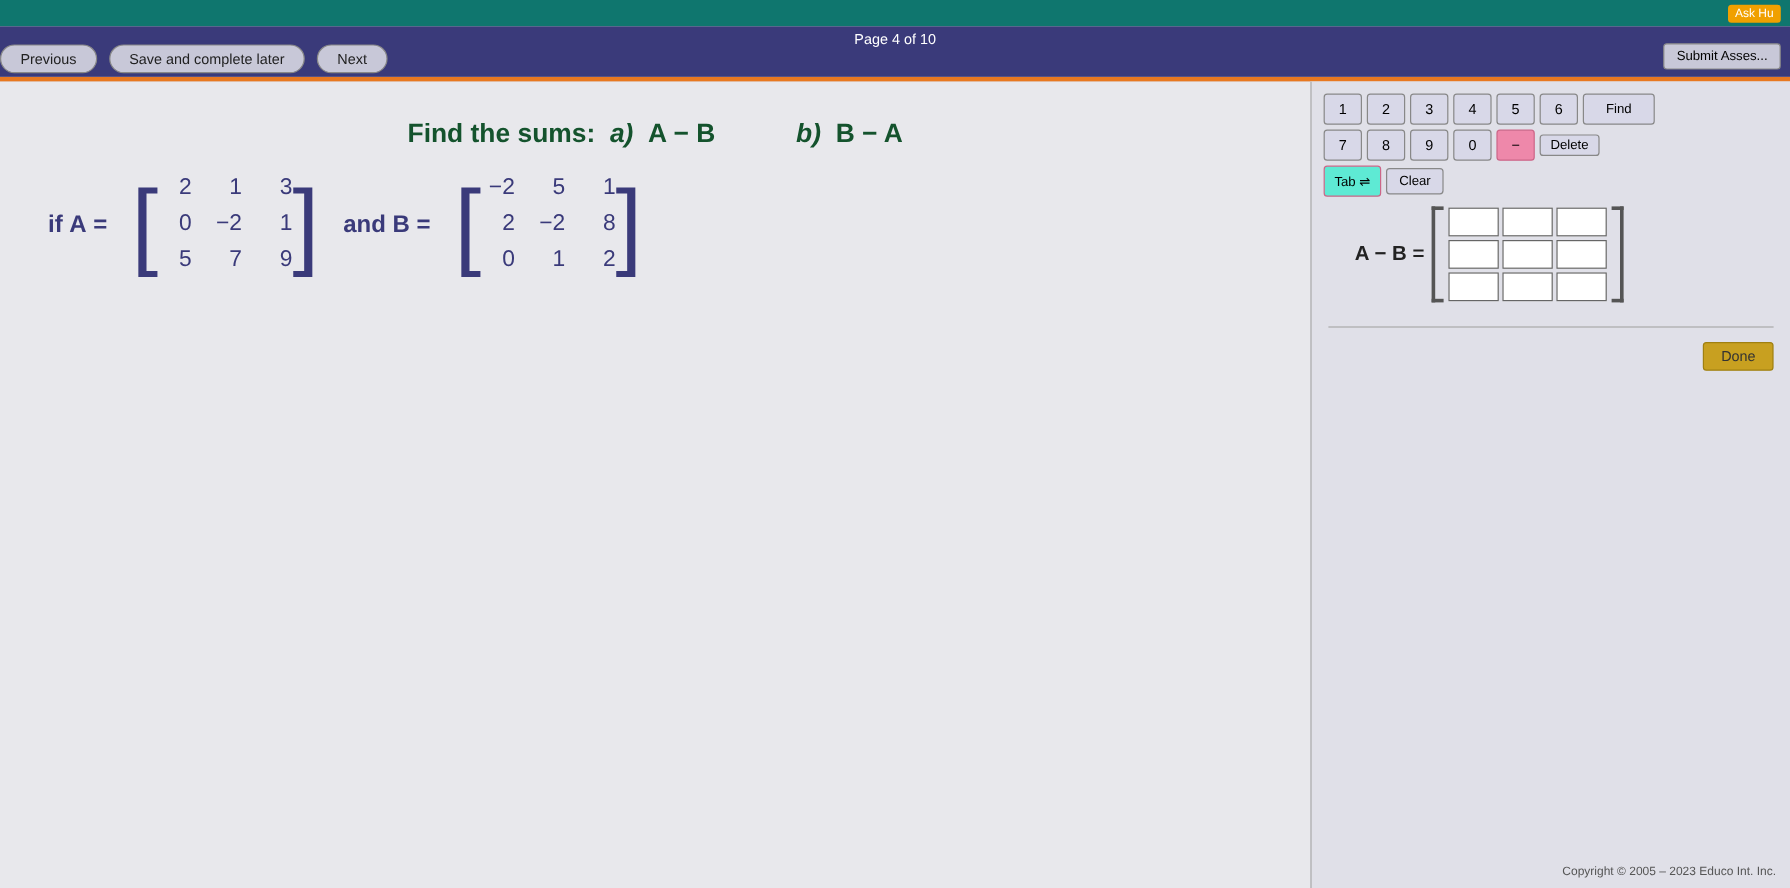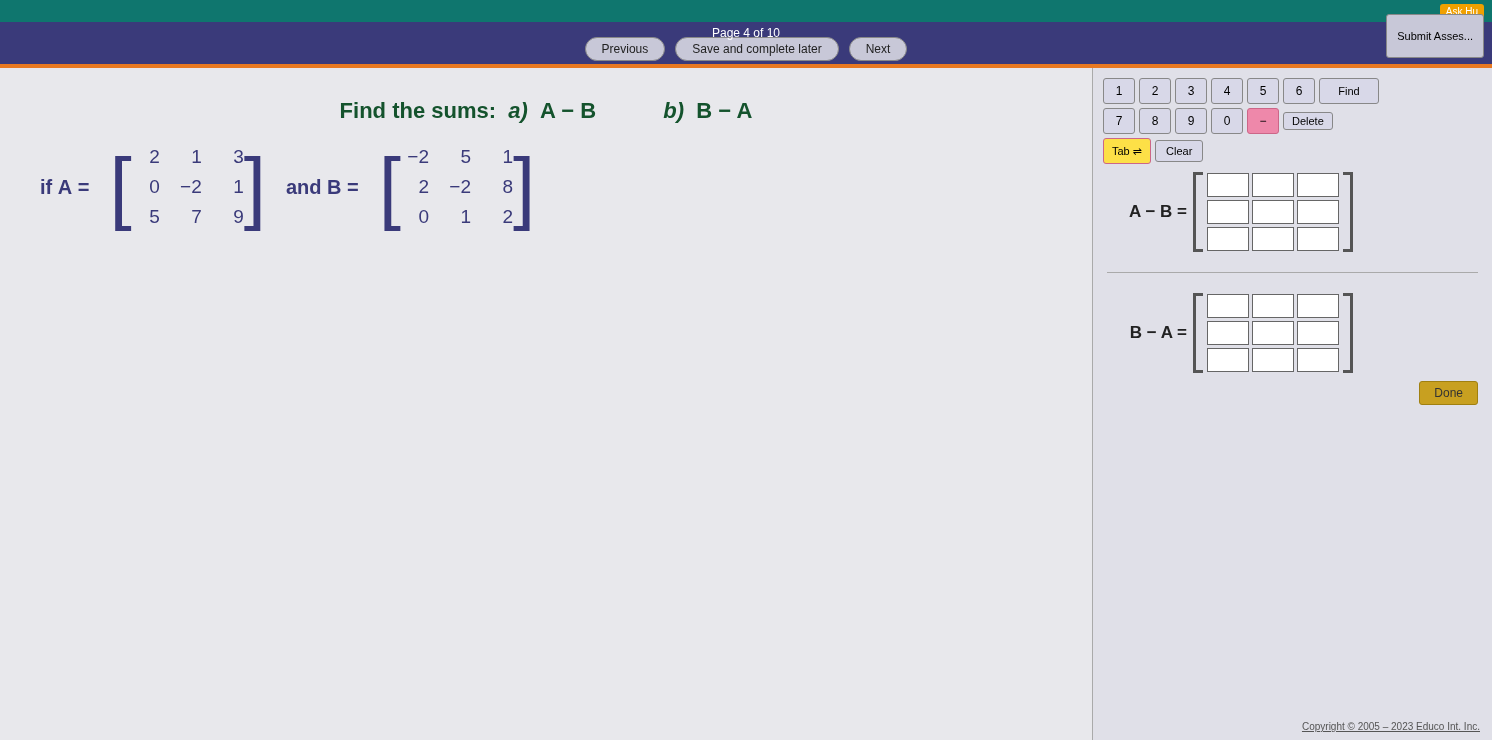--- a/index.html
+++ b/index.html
@@ -32,21 +32,21 @@
       cursor: pointer;
     }
 
     
     .nav-bar {
       background: #3a3a7a;
       height: 42px;
       width: 100%;
       display: flex;
       align-items: center;
-      justify-content: center;
+      justify-content: flex-start;
       gap: 12px;
       position: relative;
     }
     .page-indicator {
       color: white;
       font-size: 12px;
       position: absolute;
       top: 4px;
       left: 50%;
       transform: translateX(-50%);
@@ -65,21 +65,21 @@
       cursor: pointer;
       color: #222;
     }
     .submit-btn {
       position: absolute;
       right: 8px;
       bottom: 6px;
       background: #c8c8d8;
       border: 1px solid #888;
       border-radius: 3px;
-      padding: 15px 10px;
+      padding: 4px 10px;
       font-size: 11px;
       cursor: pointer;
     }
 
     
     .orange-line {
       height: 4px;
       background: #e87820;
       width: 100%;
     }
@@ -182,21 +182,21 @@
     .key-btn-wide {
       width: 60px;
       background: #d8d8e8;
       border: 1px solid #888;
       border-radius: 3px;
       height: 26px;
       font-size: 11px;
       cursor: pointer;
     }
     .key-tab {
-      background: #fde047;
+      background: #5eead4;
       border: 1px solid #cc6688;
       border-radius: 3px;
       padding: 2px 8px;
       font-size: 11px;
       cursor: pointer;
       height: 26px;
     }
     .key-delete {
       background: #d8d8e8;
       border: 1px solid #888;
@@ -296,21 +296,20 @@
       margin-right: 4px;
     }
 
     
     .copyright {
       position: absolute;
       bottom: 8px;
       right: 12px;
       font-size: 10px;
       color: #555;
-      text-decoration: underline;
     }
 
     .matrix-container {
       display: flex;
       align-items: center;
     }
     .bracket {
       font-size: 80px;
       line-height: 1;
       color: #3a3a7a;
@@ -429,37 +428,19 @@
             <input class="answer-cell" type="text" style="">
             <input class="answer-cell" type="text" style="">
             <input class="answer-cell" type="text" style="">
           </div>
           <div class="answer-bracket-right"></div>
         </div>
       </div>
 
       <hr class="panel-divider">
 
-      <div class="answer-row">
-        <span class="answer-label">B − A =</span>
-        <div class="answer-matrix">
-          <div class="answer-bracket-left"></div>
-          <div class="answer-grid">
-            <input class="answer-cell" type="text" style="">
-            <input class="answer-cell" type="text" style="">
-            <input class="answer-cell" type="text" style="">
-            <input class="answer-cell" type="text" style="">
-            <input class="answer-cell" type="text" style="">
-            <input class="answer-cell" type="text" style="">
-            <input class="answer-cell" type="text" style="">
-            <input class="answer-cell" type="text" style="">
-            <input class="answer-cell" type="text" style="">
-          </div>
-          <div class="answer-bracket-right"></div>
-        </div>
-      </div>
     </div>
 
     <button class="done-btn">Done</button>
   </div>
 </div>
 
 <div class="copyright">Copyright © 2005 – 2023 Educo Int. Inc.</div>
 
 </body></html>

